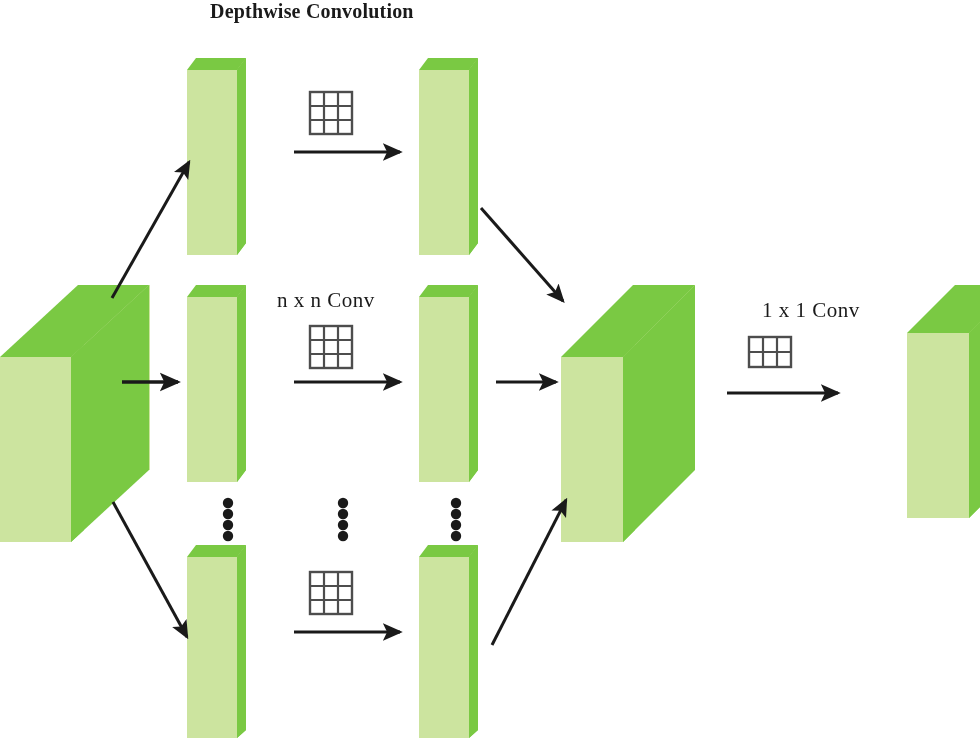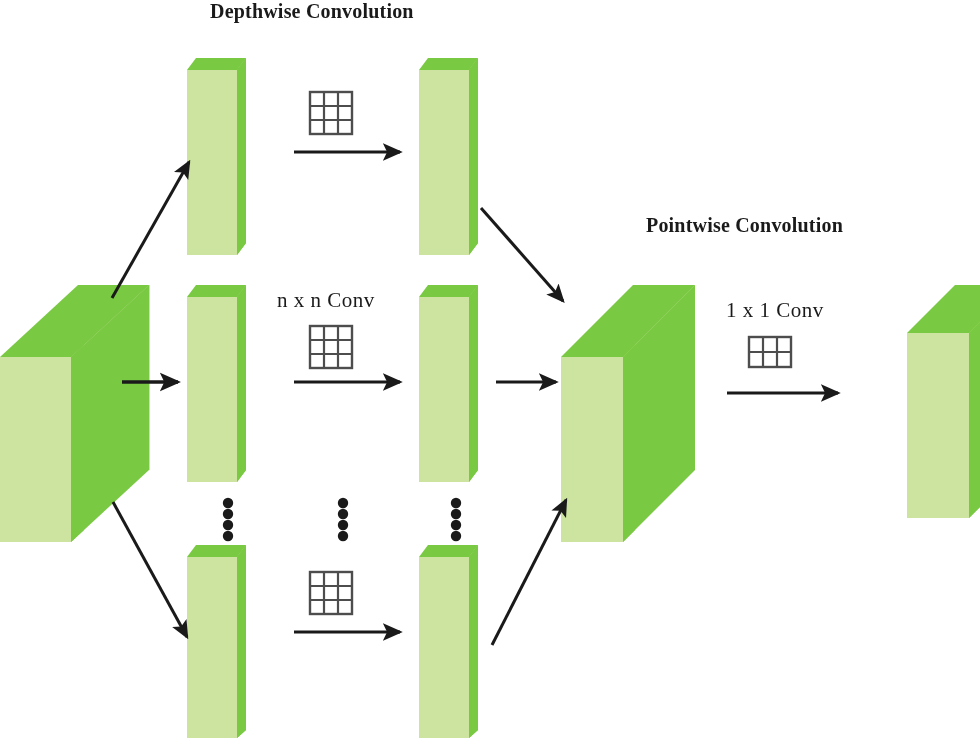--- a/index.html
+++ b/index.html
@@ -41,21 +41,21 @@
     letter-spacing: 0.2px;
   }
   .label.kernel-label {
     font-weight: normal;
     font-size: 21px;
     letter-spacing: 0.5px;
   }
   #title-depthwise { left: 210px; top: 0px; }
   #title-pointwise { left: 646px; top: 214px; }
   #label-nxn { left: 277px; top: 288px; text-align: right; }
-  #label-1x1 { left: 726px; top: 298px; }
+  #label-1x1 { left: 762px; top: 298px; }
 </style>
 </head>
 <body>
 
 <div id="diagram-root">
 
   <svg class="canvas" viewBox="0 0 980 738" xmlns="http://www.w3.org/2000/svg">
     <defs>
       <marker id="arrowhead" viewBox="0 0 10 10" refX="8.6" refY="5" markerWidth="6.2" markerHeight="6.2" orient="auto-start-reverse">
         <path d="M 0 0.6 L 10 5 L 0 9.4 L 2.1 5 Z" fill="#1a1a1a"></path>
@@ -274,19 +274,18 @@
     <g>
       <circle cx="456" cy="503" r="5.2" fill="#1a1a1a"></circle>
       <circle cx="456" cy="514" r="5.2" fill="#1a1a1a"></circle>
       <circle cx="456" cy="525" r="5.2" fill="#1a1a1a"></circle>
       <circle cx="456" cy="536" r="5.2" fill="#1a1a1a"></circle>
     </g>
   </svg>
 
   <div class="label title" id="title-depthwise">Depthwise Convolution</div>
 
-  <div class="label title" id="title-pointwise">Pointwise Convolution</div>
 
   <div class="label kernel-label" id="label-nxn">n x n Conv</div>
 
   <div class="label kernel-label" id="label-1x1">1 x 1 Conv</div>
 
 </div>
 
 </body></html>

